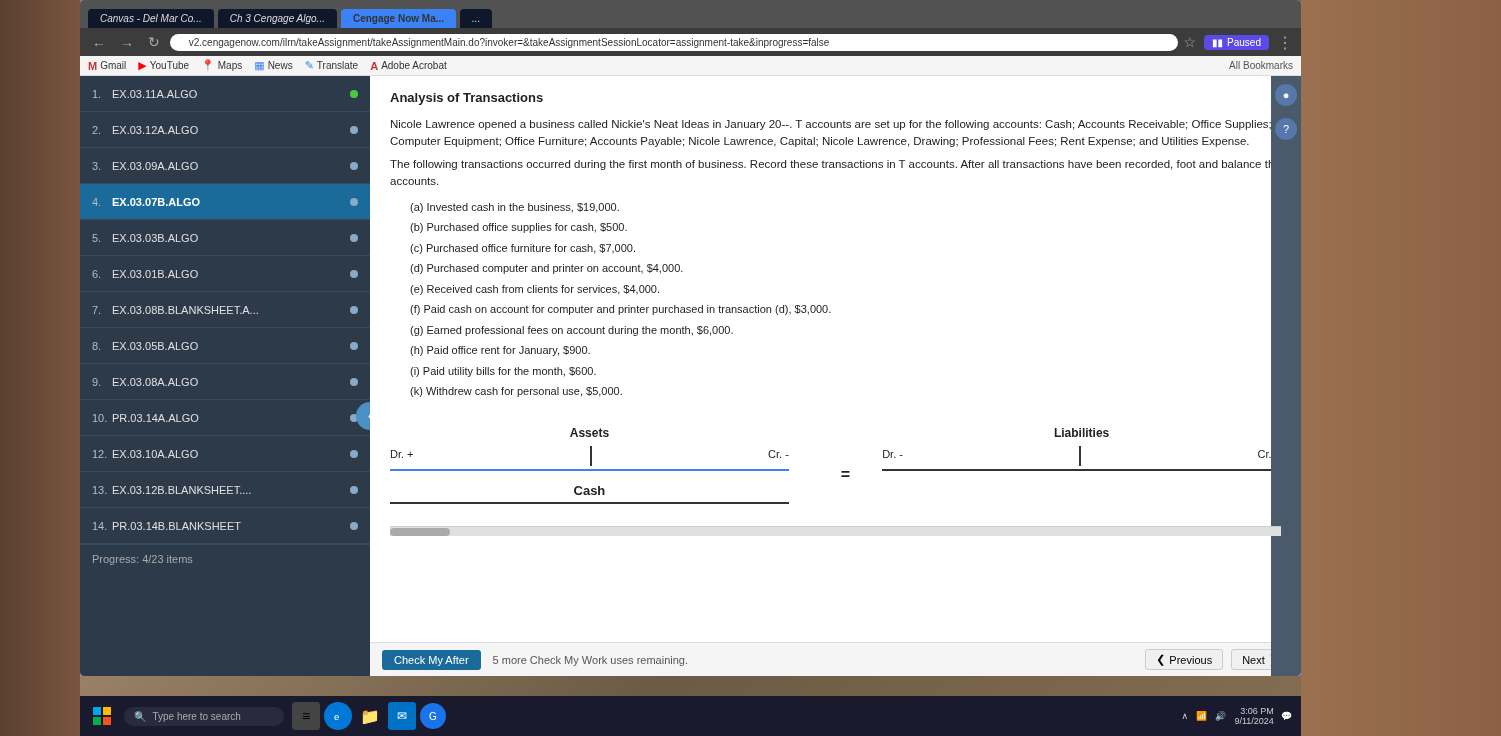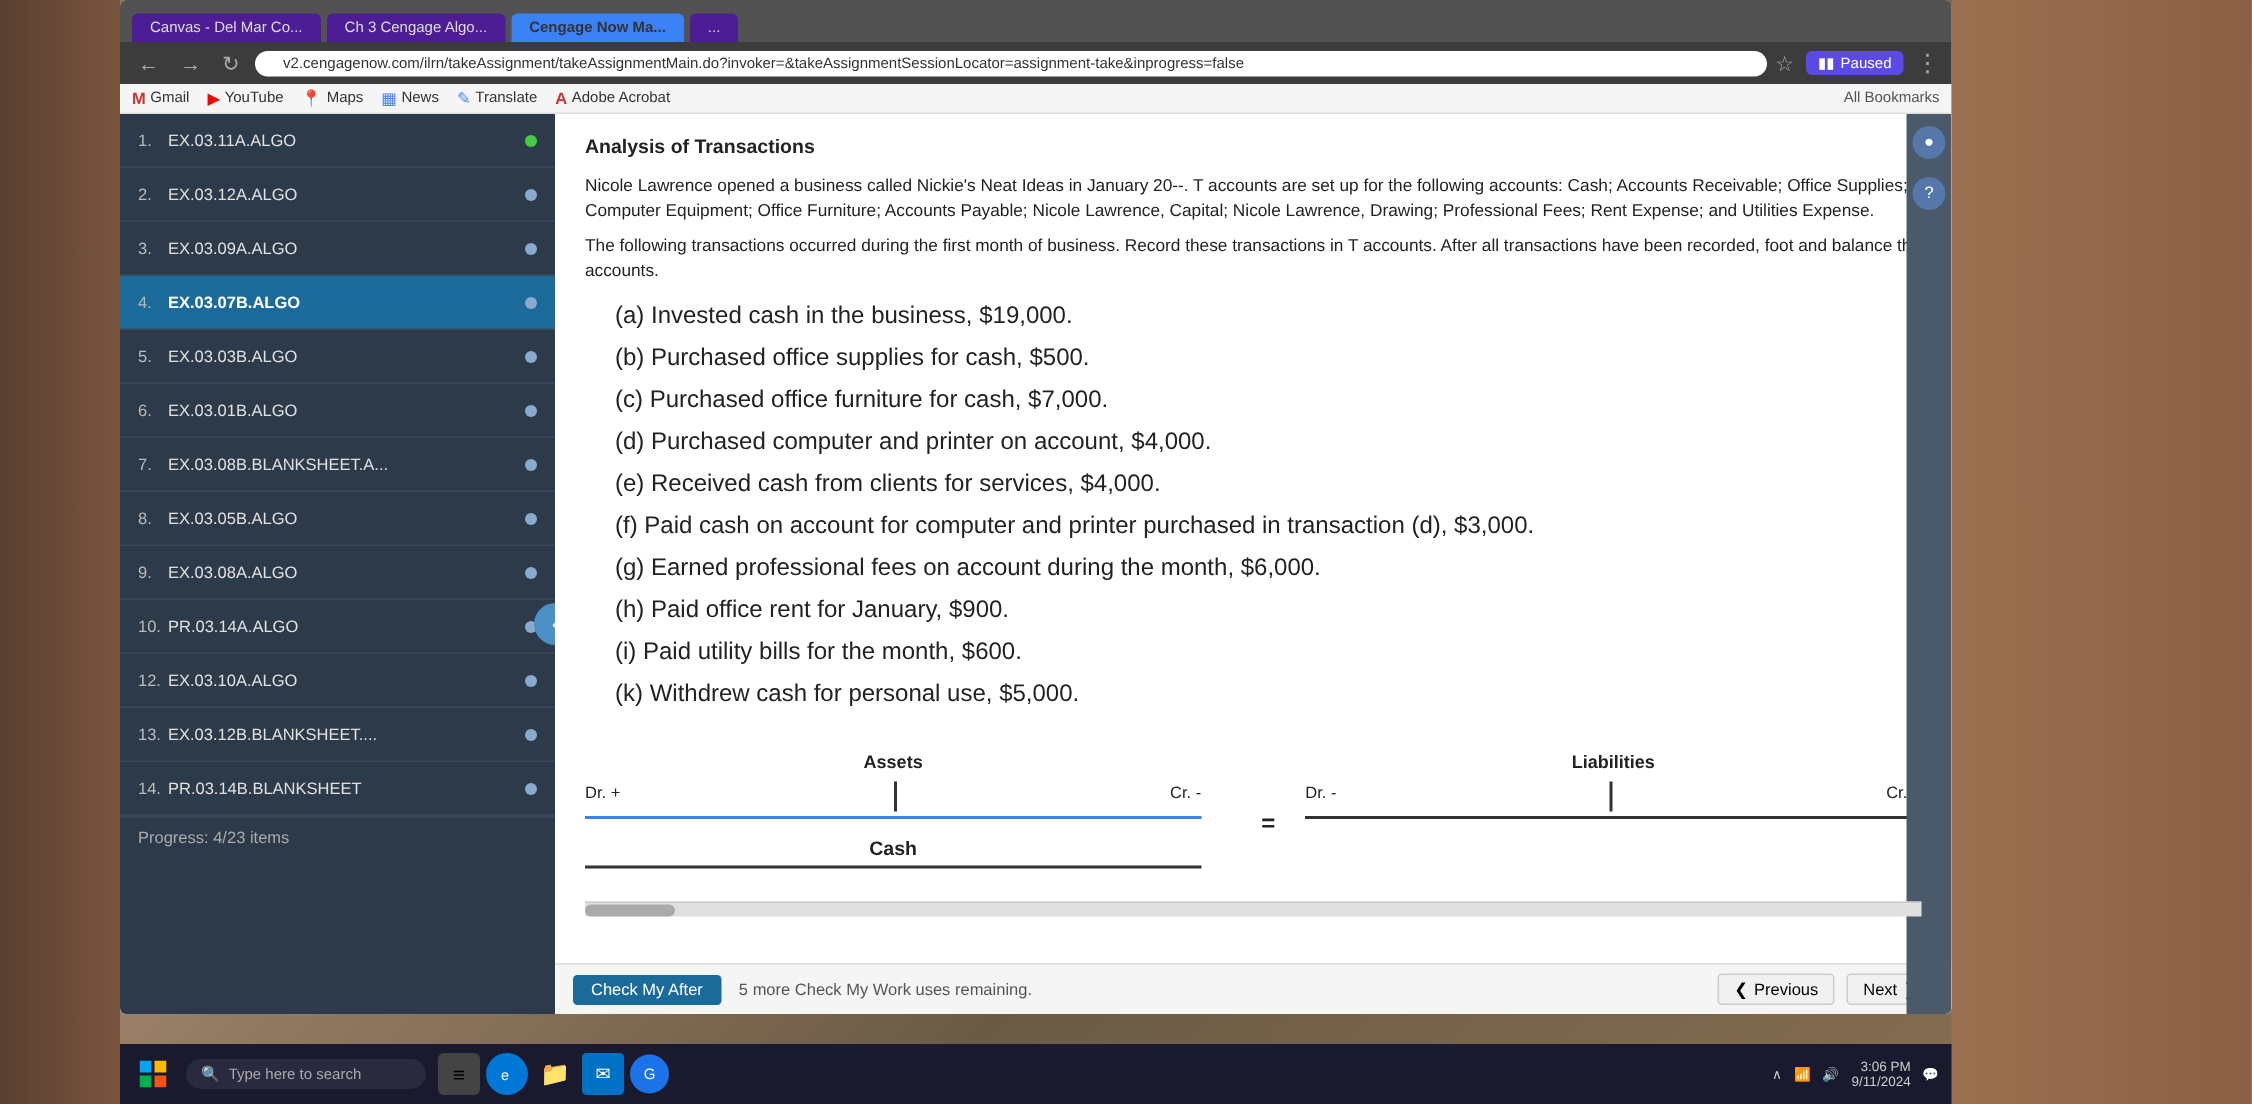--- a/index.html
+++ b/index.html
@@ -62,22 +62,23 @@
       max-width: 180px;
       text-overflow: ellipsis;
     }
 
     .browser-tab.active {
       background: #3b82f6;
       font-weight: bold;
     }
 
     .browser-tab.inactive {
-      background: #4c1d95;
+      background: #0f172a;
       color: #ddd;
+      font-style: italic;
     }
 
     .address-bar-row {
       background: #3c3c3c;
       padding: 4px 8px;
       display: flex;
       align-items: center;
       gap: 6px;
     }
 
@@ -259,21 +260,21 @@
       margin-bottom: 6px;
       font-size: 11.5px;
     }
 
     .content-body .transaction-list {
       margin: 8px 0 8px 20px;
     }
 
     .transaction-item {
       margin-bottom: 4px;
-      font-size: 16px;
+      font-size: 11px;
     }
 
     
     .right-icons {
       position: absolute;
       right: 0;
       top: 0;
       bottom: 0;
       width: 30px;
       background: #4a5a6a;
@@ -607,21 +608,21 @@
                 <div class="transaction-item">(c) Purchased office furniture for cash, $7,000.</div>
                 <div class="transaction-item">(d) Purchased computer and printer on account, $4,000.</div>
                 <div class="transaction-item">(e) Received cash from clients for services, $4,000.</div>
                 <div class="transaction-item">(f) Paid cash on account for computer and printer purchased in transaction (d), $3,000.</div>
                 <div class="transaction-item">(g) Earned professional fees on account during the month, $6,000.</div>
                 <div class="transaction-item">(h) Paid office rent for January, $900.</div>
                 <div class="transaction-item">(i) Paid utility bills for the month, $600.</div>
                 <div class="transaction-item">(k) Withdrew cash for personal use, $5,000.</div>
               </div>
 
-            <div style="margin-top: 24px; display: flex; gap: 0;">
+            <div style="margin-top: 24px; display: flex; gap: 12px;">
 
               <div style="flex: 1; padding-right: 30px;">
                 <div style="text-align:center; font-weight:bold; font-size:12px; margin-bottom: 4px;">Assets</div>
                 <div style="display:flex; justify-content: space-between; font-size:11px; border-bottom: 2px solid #3b82f6; padding-bottom: 3px;">
                   <span>Dr. +</span>
                   <span style="width: 2px; background: #333; height: 20px; display:inline-block; margin: 0 10px;"></span>
                   <span>Cr. -</span>
                 </div>
                 <div style="text-align:center; font-weight:bold; font-size:13px; margin-top: 10px;">Cash</div>
                 <div style="border-bottom: 2px solid #333; margin: 2px 0;"></div>

